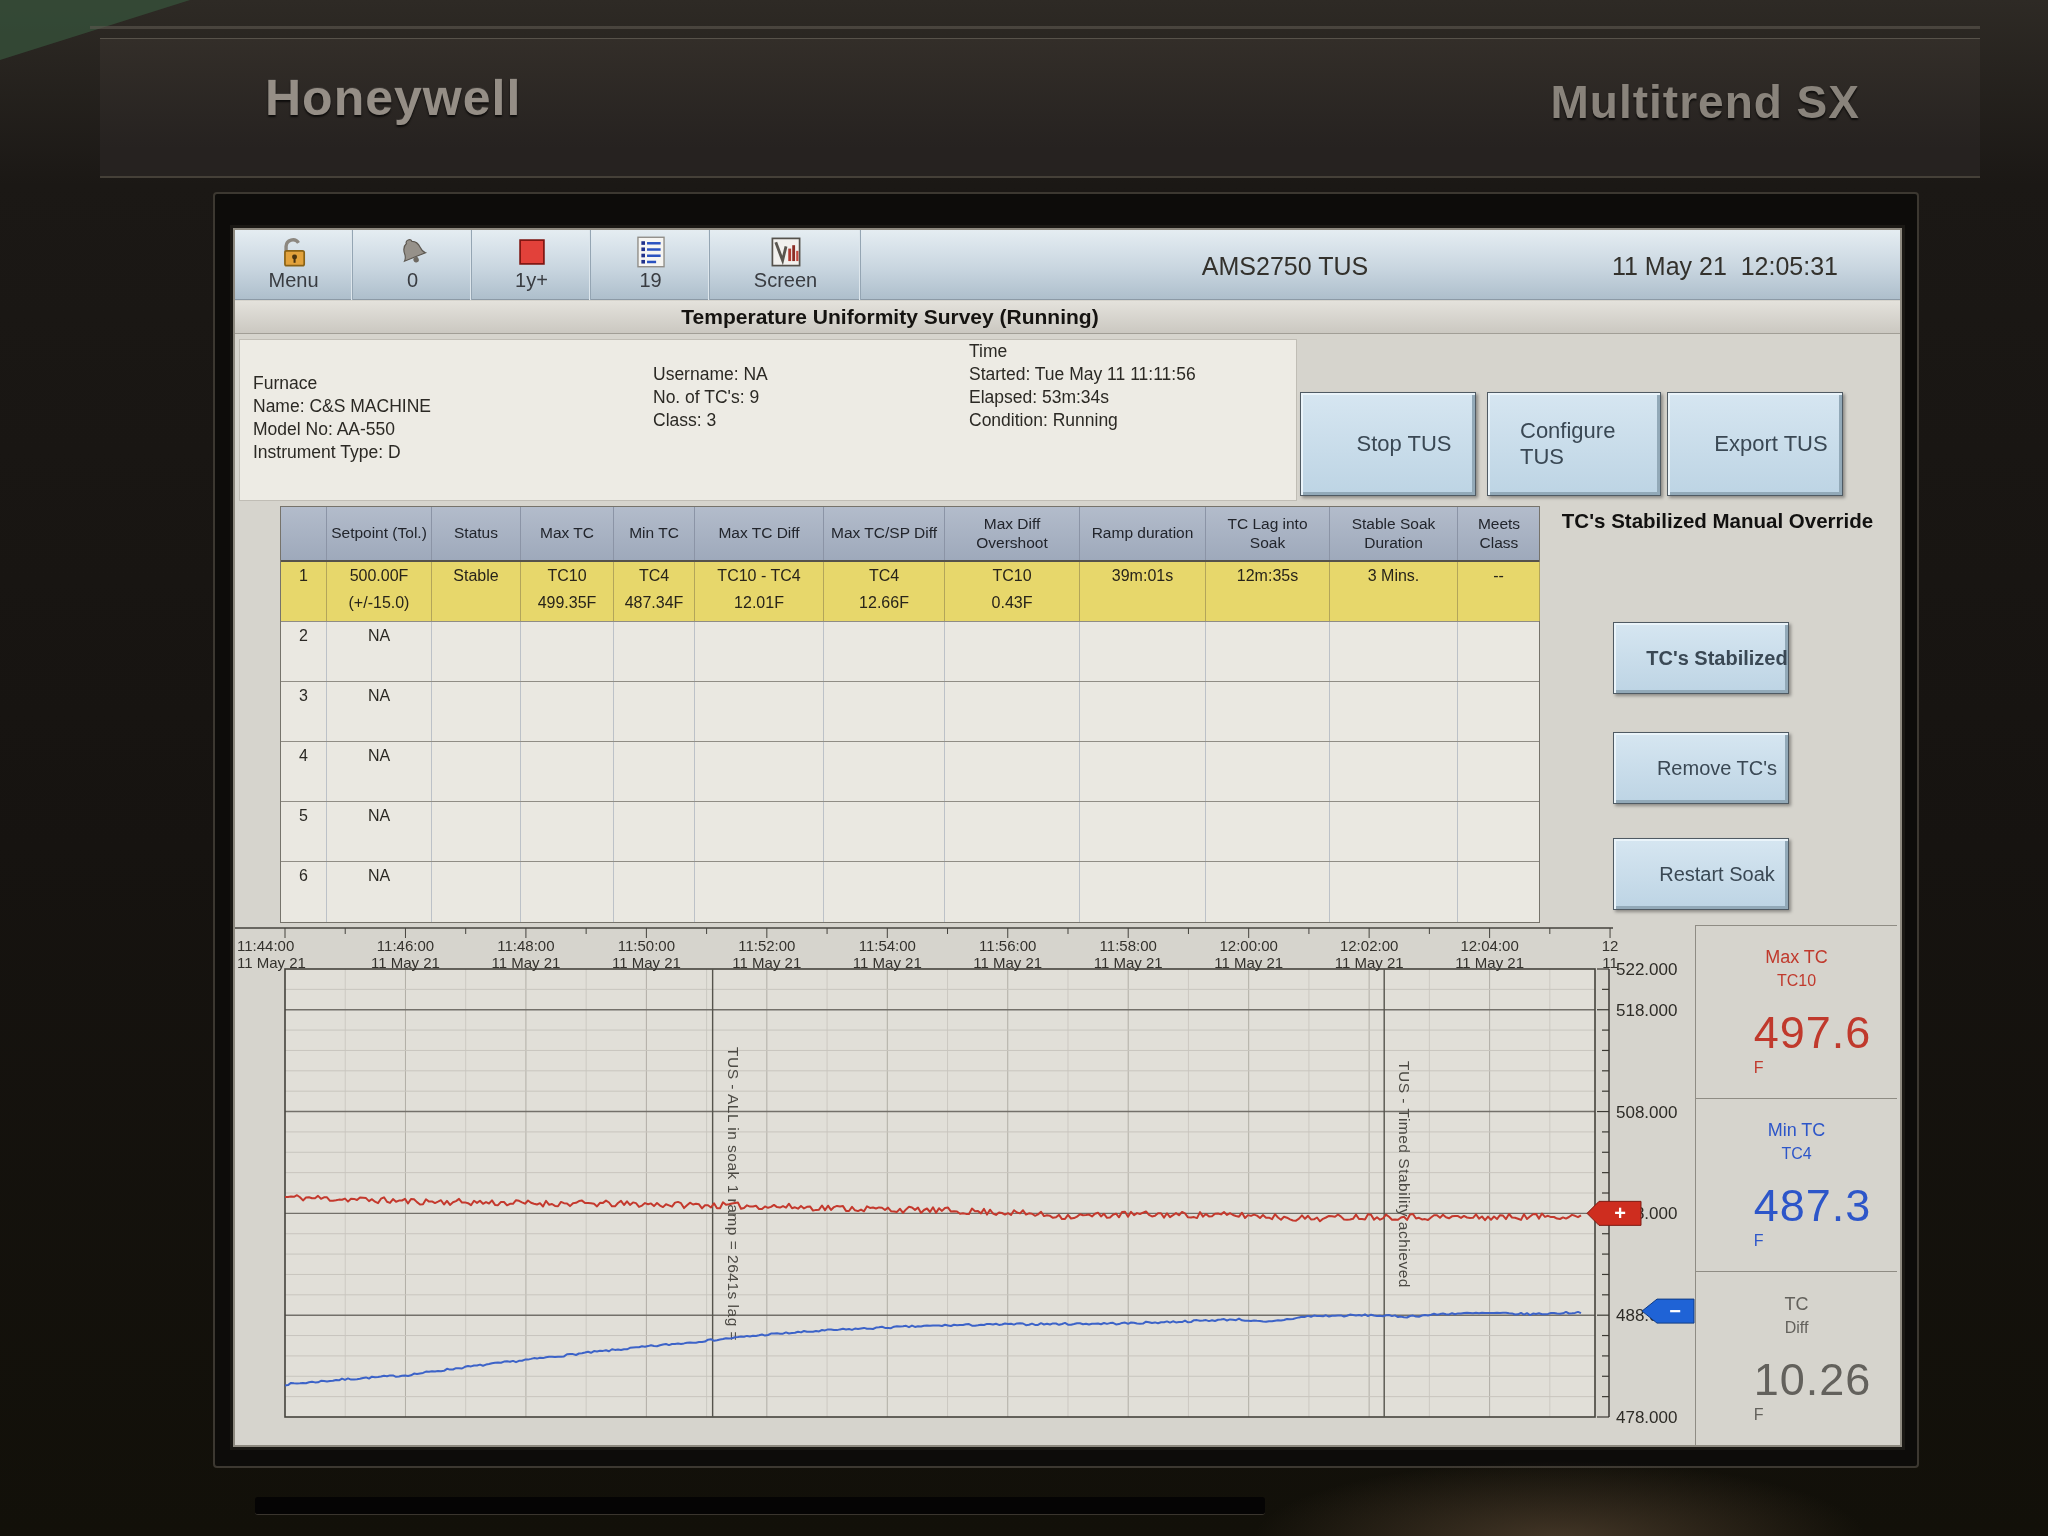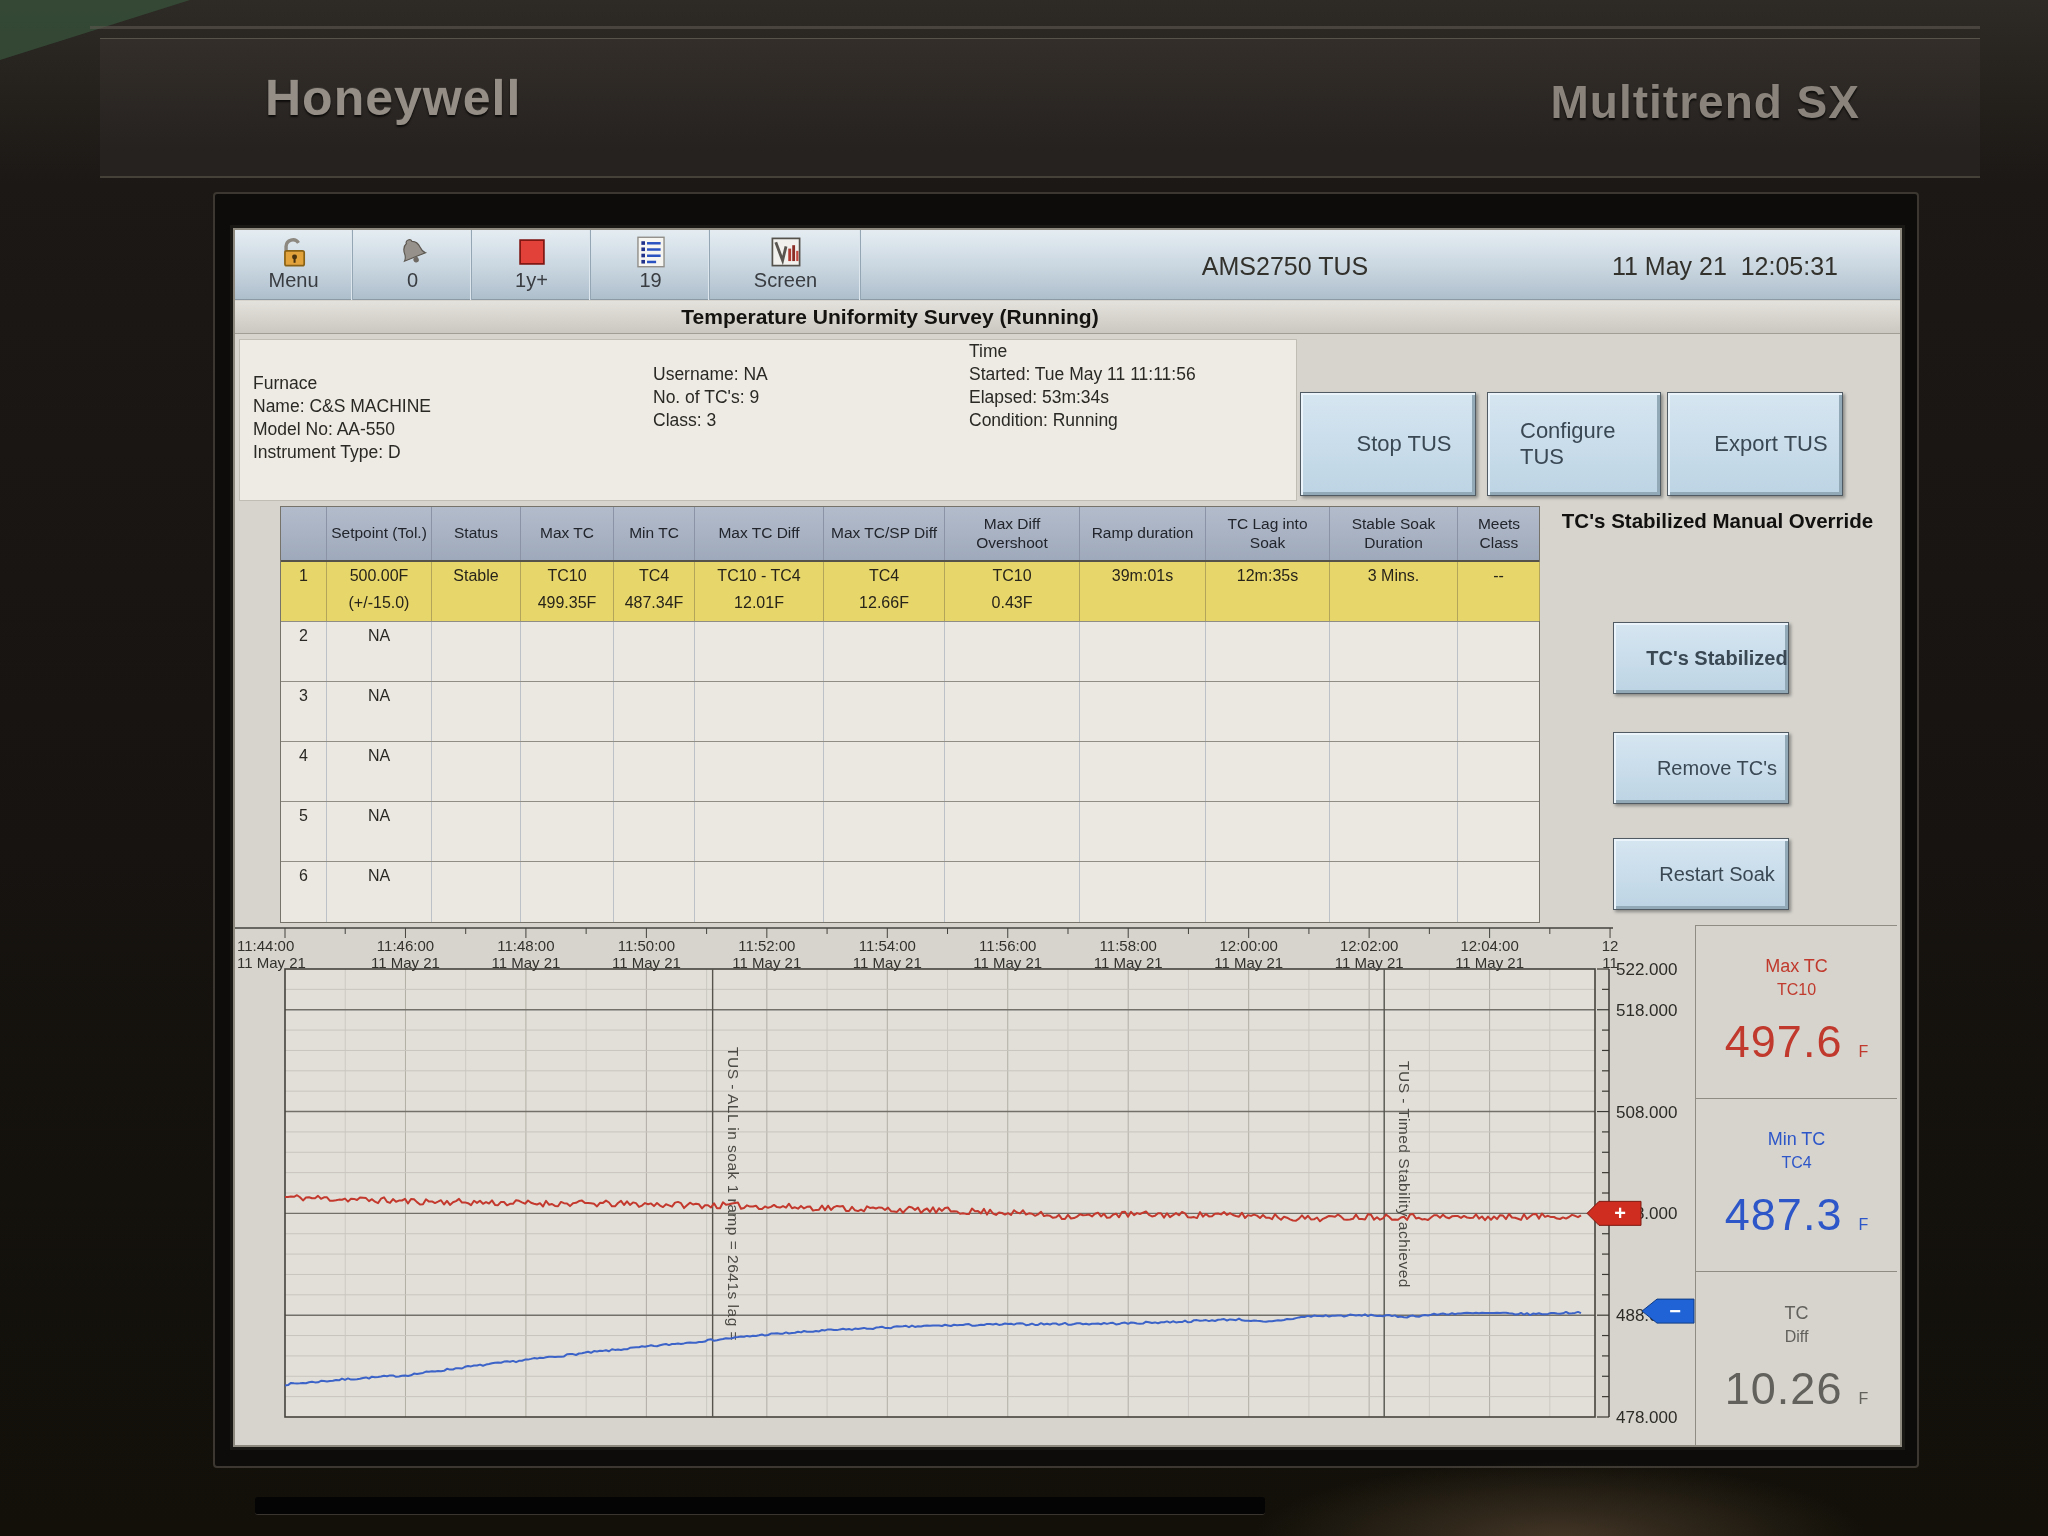--- a/index.html
+++ b/index.html
@@ -80,21 +80,21 @@
 
   
   .chart{position:absolute;left:0;top:695px;width:1460px;height:520px;}
   .chart svg{display:block;}
 
   
   .readouts{position:absolute;left:1460px;top:695px;width:202px;height:520px;border-left:1px solid #8f8c84;border-top:1px solid #8f8c84;}
   .rcell{height:173px;border-bottom:1px solid #8f8c84;display:flex;flex-direction:column;align-items:center;justify-content:center;}
   .rcell:last-child{border-bottom:none;text-align:center;}
   .rlabel{font-size:18px;} .rsub{font-size:16px;margin-top:4px;}
-  .rvalrow{display:flex;align-items:baseline;margin-top:17px;}
+  .rvalrow{display:flex;align-items:baseline;margin-top:17px;flex-direction:column;}
   .rval{font-size:45px;letter-spacing:1px;} .runit{font-size:16px;margin-left:16px;}
 </style>
 </head>
 <body>
 
 <div id="device">
   <div class="corner-green"></div>
   <div class="top-edge"></div>
   <div class="band">
     <div class="brand">Honeywell</div>

